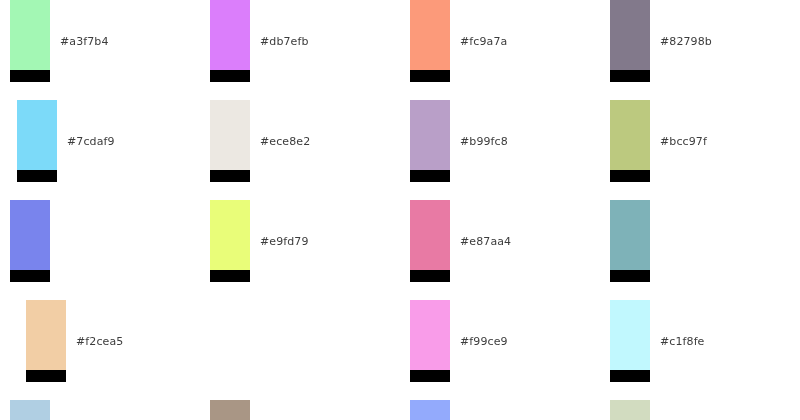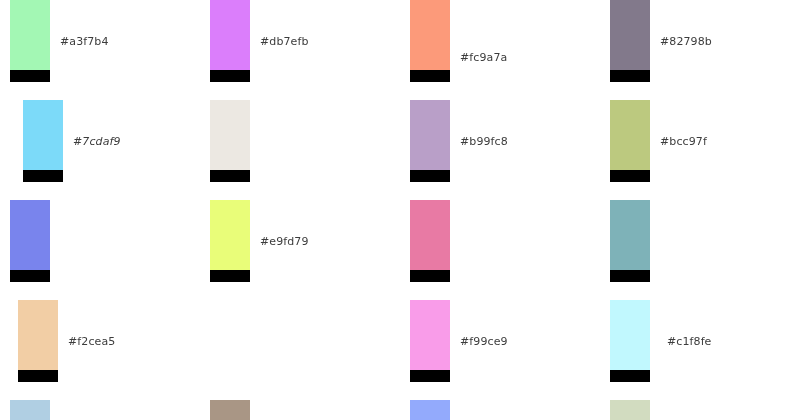--- a/index.html
+++ b/index.html
@@ -69,41 +69,42 @@
         <div class="swatch-color" style="background: rgb(219, 126, 251); width: 40px; height: 70px;"></div>
         <div class="swatch-bar" style="background: rgb(0, 0, 0); width: 40px; height: 12px;"></div>
       </div>
       <div class="swatch-label" style="color: rgb(60, 60, 60);">#db7efb</div>
     </div>
     <div class="swatch-cell" style="left: 400px; top: 0px;">
       <div class="swatch-stack">
         <div class="swatch-color" style="background: rgb(252, 154, 122); width: 40px; height: 70px;"></div>
         <div class="swatch-bar" style="background: rgb(0, 0, 0); width: 40px; height: 12px;"></div>
       </div>
-      <div class="swatch-label" style="color: rgb(60, 60, 60); margin-top: 16px;">#fc9a7a</div>
+      <div class="swatch-label" style="color: rgb(60, 60, 60);">#fc9a7a</div>
     </div>
     <div class="swatch-cell" style="left: 600px; top: 0px;">
       <div class="swatch-stack">
         <div class="swatch-color" style="background: rgb(130, 121, 139); width: 40px; height: 70px;"></div>
         <div class="swatch-bar" style="background: rgb(0, 0, 0); width: 40px; height: 12px;"></div>
       </div>
       <div class="swatch-label" style="color: rgb(60, 60, 60);">#82798b</div>
     </div>
-    <div class="swatch-cell" style="left: 13px; top: 100px; font-style: italic;">
+    <div class="swatch-cell" style="left: 7px; top: 100px;">
       <div class="swatch-stack">
         <div class="swatch-color" style="background: rgb(124, 218, 249); width: 40px; height: 70px;"></div>
         <div class="swatch-bar" style="background: rgb(0, 0, 0); width: 40px; height: 12px;"></div>
       </div>
       <div class="swatch-label" style="color: rgb(60, 60, 60);">#7cdaf9</div>
     </div>
     <div class="swatch-cell" style="left: 200px; top: 100px;">
       <div class="swatch-stack">
         <div class="swatch-color" style="background: rgb(236, 232, 226); width: 40px; height: 70px;"></div>
         <div class="swatch-bar" style="background: rgb(0, 0, 0); width: 40px; height: 12px;"></div>
       </div>
+      <div class="swatch-label" style="color: rgb(60, 60, 60);">#ece8e2</div>
     </div>
     <div class="swatch-cell" style="left: 400px; top: 100px;">
       <div class="swatch-stack">
         <div class="swatch-color" style="background: rgb(185, 159, 200); width: 40px; height: 70px;"></div>
         <div class="swatch-bar" style="background: rgb(0, 0, 0); width: 40px; height: 12px;"></div>
       </div>
       <div class="swatch-label" style="color: rgb(60, 60, 60);">#b99fc8</div>
     </div>
     <div class="swatch-cell" style="left: 600px; top: 100px;">
       <div class="swatch-stack">
@@ -123,47 +124,48 @@
         <div class="swatch-color" style="background: rgb(233, 253, 121); width: 40px; height: 70px;"></div>
         <div class="swatch-bar" style="background: rgb(0, 0, 0); width: 40px; height: 12px;"></div>
       </div>
       <div class="swatch-label" style="color: rgb(60, 60, 60);">#e9fd79</div>
     </div>
     <div class="swatch-cell" style="left: 400px; top: 200px;">
       <div class="swatch-stack">
         <div class="swatch-color" style="background: rgb(232, 122, 164); width: 40px; height: 70px;"></div>
         <div class="swatch-bar" style="background: rgb(0, 0, 0); width: 40px; height: 12px;"></div>
       </div>
+      <div class="swatch-label" style="color: rgb(60, 60, 60);">#e87aa4</div>
     </div>
     <div class="swatch-cell" style="left: 600px; top: 200px;">
       <div class="swatch-stack">
         <div class="swatch-color" style="background: rgb(126, 178, 184); width: 40px; height: 70px;"></div>
         <div class="swatch-bar" style="background: rgb(0, 0, 0); width: 40px; height: 12px;"></div>
       </div>
     </div>
-    <div class="swatch-cell" style="left: 8px; top: 300px;">
+    <div class="swatch-cell" style="left: 16px; top: 300px;">
       <div class="swatch-stack">
         <div class="swatch-color" style="background: rgb(242, 206, 165); width: 40px; height: 70px;"></div>
         <div class="swatch-bar" style="background: rgb(0, 0, 0); width: 40px; height: 12px;"></div>
       </div>
       <div class="swatch-label" style="color: rgb(60, 60, 60);">#f2cea5</div>
     </div>
     <div class="swatch-cell" style="left: 400px; top: 300px;">
       <div class="swatch-stack">
         <div class="swatch-color" style="background: rgb(249, 156, 233); width: 40px; height: 70px;"></div>
         <div class="swatch-bar" style="background: rgb(0, 0, 0); width: 40px; height: 12px;"></div>
       </div>
       <div class="swatch-label" style="color: rgb(60, 60, 60);">#f99ce9</div>
     </div>
     <div class="swatch-cell" style="left: 600px; top: 300px;">
       <div class="swatch-stack">
         <div class="swatch-color" style="background: rgb(193, 248, 254); width: 40px; height: 70px;"></div>
         <div class="swatch-bar" style="background: rgb(0, 0, 0); width: 40px; height: 12px;"></div>
       </div>
-      <div class="swatch-label" style="color: rgb(60, 60, 60); margin-left: 7px;">#c1f8fe</div>
+      <div class="swatch-label" style="color: rgb(60, 60, 60);">#c1f8fe</div>
     </div>
     <div class="swatch-cell row-clipped" style="left: 0px; top: 400px;">
       <div class="swatch-stack">
         <div class="swatch-color" style="background: rgb(176, 207, 227); width: 40px; height: 70px;"></div>
       </div>
     </div>
     <div class="swatch-cell row-clipped" style="left: 200px; top: 400px;">
       <div class="swatch-stack">
         <div class="swatch-color" style="background: rgb(169, 150, 133); width: 40px; height: 70px;"></div>
       </div>

